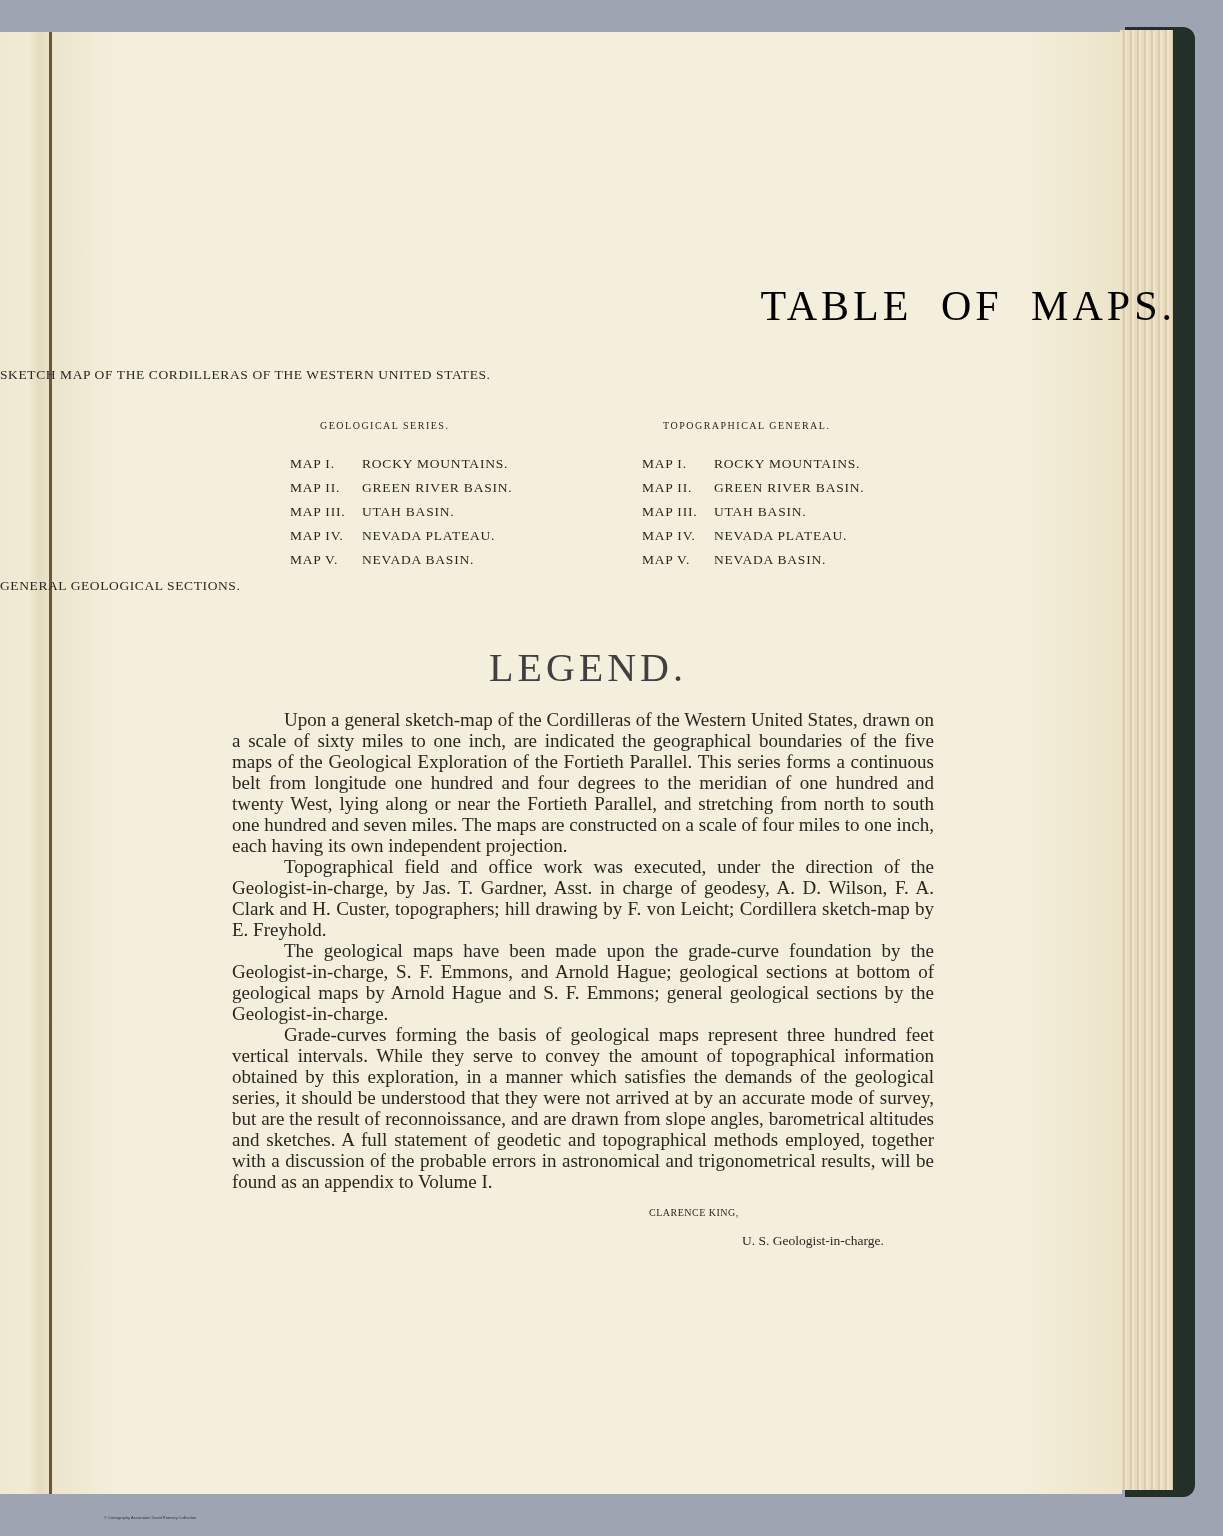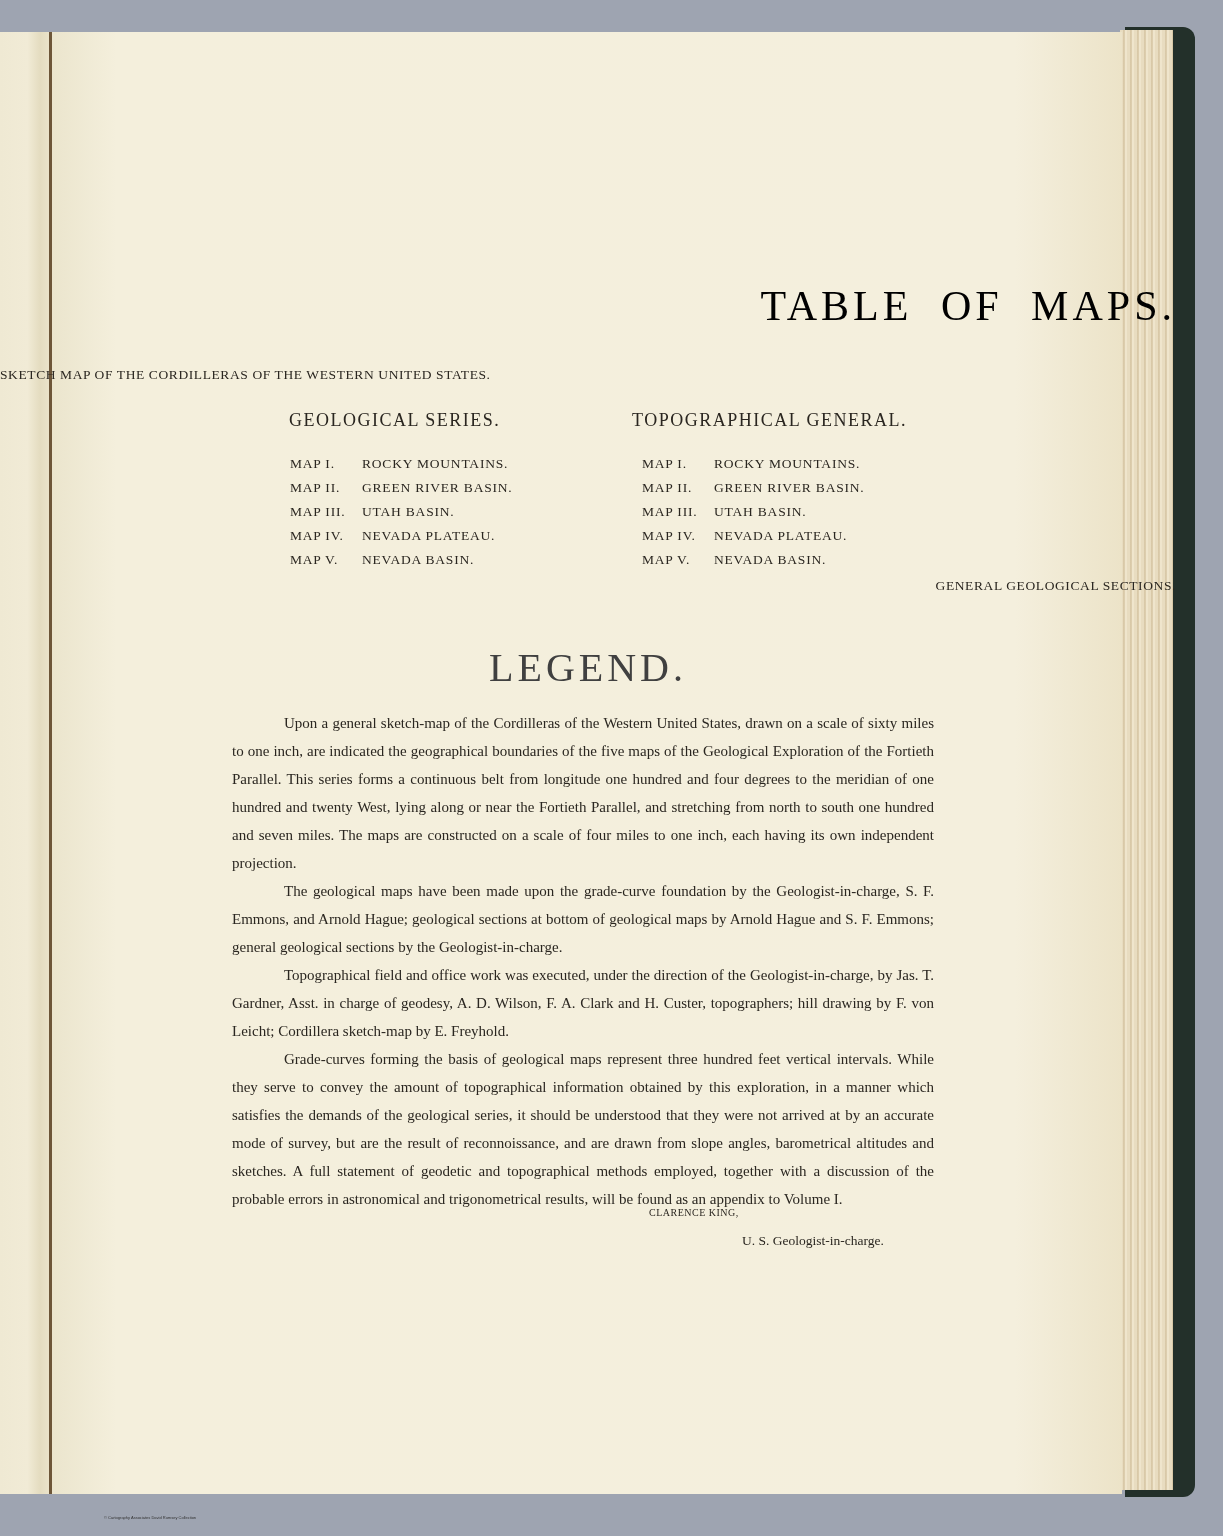--- a/index.html
+++ b/index.html
@@ -33,40 +33,40 @@
   .title {
     position: absolute; left: 0; width: 1176px; text-align: right;
     top: 282px; font-size: 42px; letter-spacing: 4px; font-weight: normal;
     word-spacing: 14px; color: #000000;
   }
   .subtitle {
     position: absolute; left: 0; width: 1176px; text-align: left;
     top: 367px; font-size: 13.5px; letter-spacing: 0.6px;
   }
   .series-heading {
-    position: absolute; top: 410px; font-size: 18px; letter-spacing: 1.5px;
+    position: absolute; top: 420px; font-size: 10px; letter-spacing: 1.5px; margin-left: 31px;
   }
   .geo-h { left: 289px; }
   .topo-h { left: 632px; }
   .map-list { position: absolute; top: 452px; font-size: 13.5px; letter-spacing: 0.8px; }
   .geo-list { left: 290px; }
   .topo-list { left: 642px; }
   .map-row { height: 24px; line-height: 24px; white-space: nowrap; }
   .map-num { display: inline-block; width: 72px; font-family: Liberation Serif, serif; }
   .sections {
-    position: absolute; left: 0; width: 1176px; text-align: right;
+    position: absolute; left: 0; width: 1176px; text-align: left;
     top: 578px; font-size: 13.5px; letter-spacing: 0.6px;
   }
   .legend-title {
     position: absolute; left: 0; width: 1176px; text-align: center;
     top: 644px; font-size: 40px; letter-spacing: 4px; color: #404040;
   }
   .body-text {
     position: absolute; left: 232px; width: 702px; top: 709px;
-    font-size: 15px; line-height: 28px; text-align: justify; font-family: Liberation Serif, serif;
+    font-size: 19px; line-height: 21px; text-align: justify; font-family: Liberation Serif, serif;
   }
   .body-text p { margin: 0; text-indent: 52px; }
   .sig-name {
     position: absolute; left: 649px; top: 1207px; font-size: 10px; letter-spacing: 0.5px;
   }
   .sig-title {
     position: absolute; left: 742px; top: 1233px; font-size: 13.5px;
   }
   .footer-credit {
     position: absolute; left: 104px; top: 1515px; font-size: 4px; color: #333;
@@ -103,21 +103,21 @@
   <div class="map-row"><span class="map-num">MAP IV.</span><span>NEVADA PLATEAU.</span></div>
   <div class="map-row"><span class="map-num">MAP V.</span><span>NEVADA BASIN.</span></div>
 </div>
 
 <div class="sections">GENERAL GEOLOGICAL SECTIONS.</div>
 
 <div class="legend-title">LEGEND.</div>
 
 <div class="body-text">
   <p>Upon a general sketch-map of the Cordilleras of the Western United States, drawn on a scale of sixty miles to one inch, are indicated the geographical boundaries of the five maps of the Geological Exploration of the Fortieth Parallel. This series forms a continuous belt from longitude one hundred and four degrees to the meridian of one hundred and twenty West, lying along or near the Fortieth Parallel, and stretching from north to south one hundred and seven miles. The maps are constructed on a scale of four miles to one inch, each having its own independent projection.</p>
+  <p>Topographical field and office work was executed, under the direction of the Geologist-in-charge, by Jas. T. Gardner, Asst. in charge of geodesy, A. D. Wilson, F. A. Clark and H. Custer, topographers; hill drawing by F. von Leicht; Cordillera sketch-map by E. Freyhold.</p>
   <p>The geological maps have been made upon the grade-curve foundation by the Geologist-in-charge, S. F. Emmons, and Arnold Hague; geological sections at bottom of geological maps by Arnold Hague and S. F. Emmons; general geological sections by the Geologist-in-charge.</p>
-  <p>Topographical field and office work was executed, under the direction of the Geologist-in-charge, by Jas. T. Gardner, Asst. in charge of geodesy, A. D. Wilson, F. A. Clark and H. Custer, topographers; hill drawing by F. von Leicht; Cordillera sketch-map by E. Freyhold.</p>
   <p>Grade-curves forming the basis of geological maps represent three hundred feet vertical intervals. While they serve to convey the amount of topographical information obtained by this exploration, in a manner which satisfies the demands of the geological series, it should be understood that they were not arrived at by an accurate mode of survey, but are the result of reconnoissance, and are drawn from slope angles, barometrical altitudes and sketches. A full statement of geodetic and topographical methods employed, together with a discussion of the probable errors in astronomical and trigonometrical results, will be found as an appendix to Volume I.</p>
 </div>
 
 <div class="sig-name">CLARENCE KING,</div>
 <div class="sig-title">U. S. Geologist-in-charge.</div>
 
 <div class="footer-credit">© Cartography Associates David Rumsey Collection</div>
 
 </body></html>

